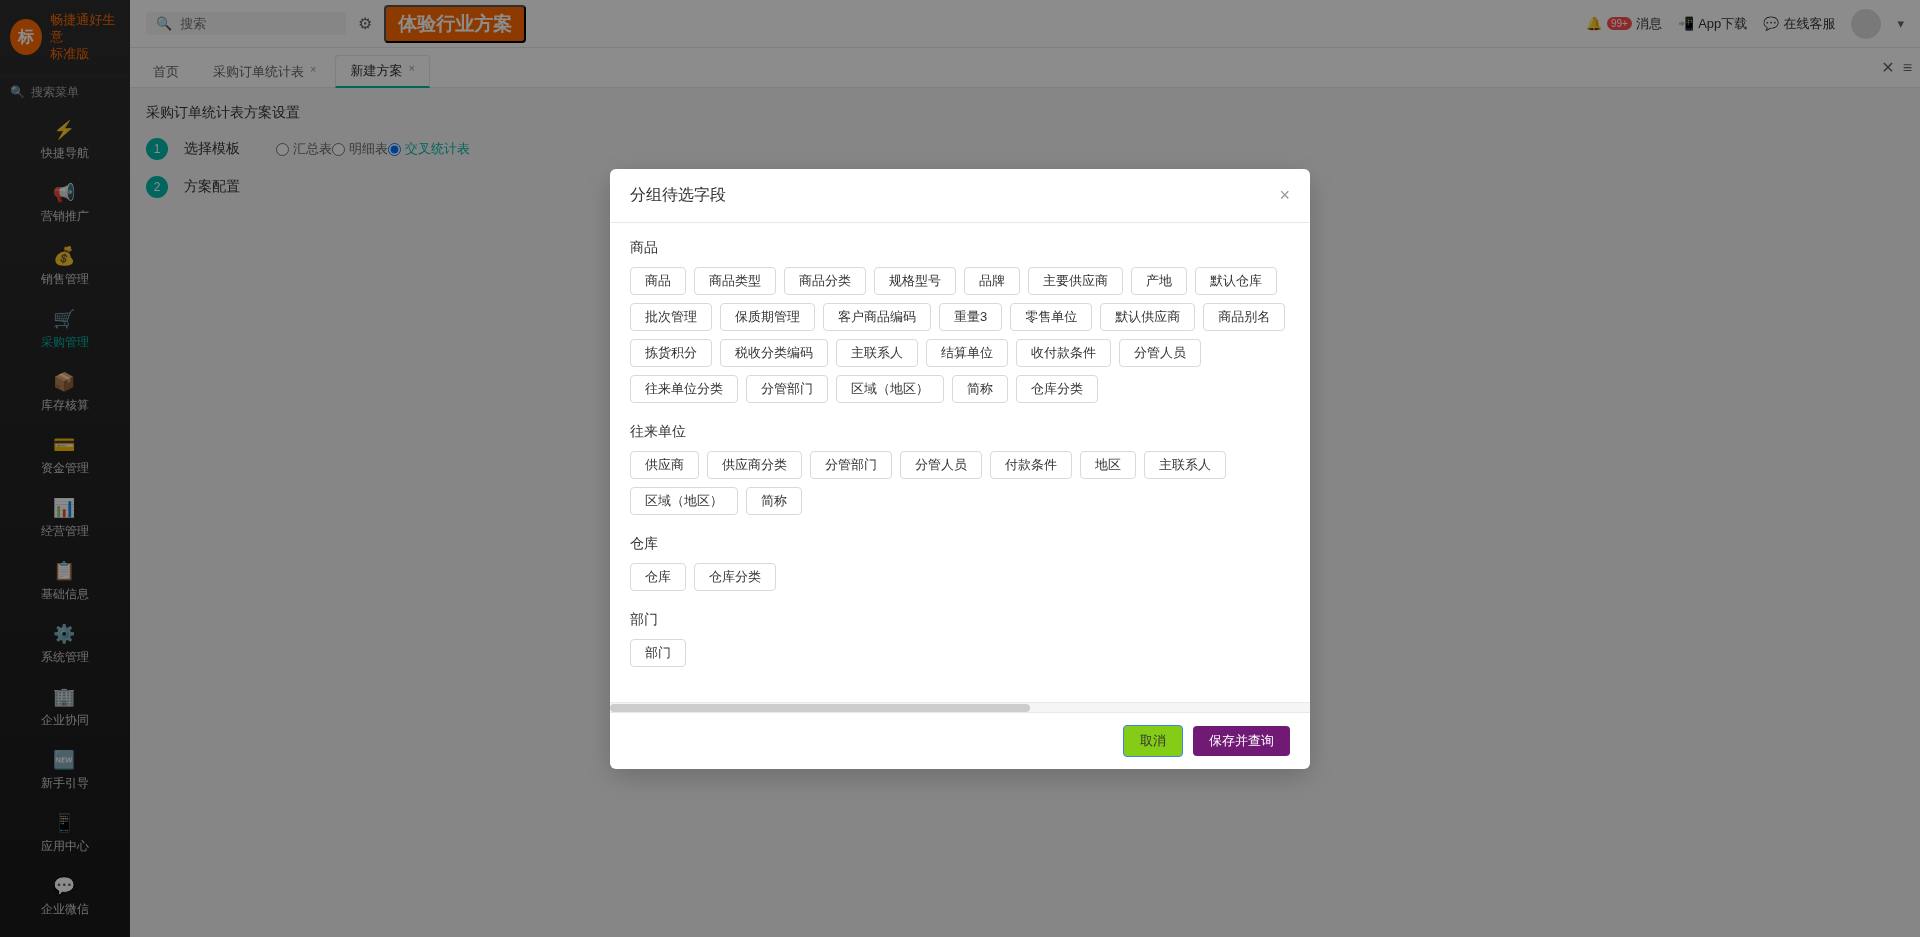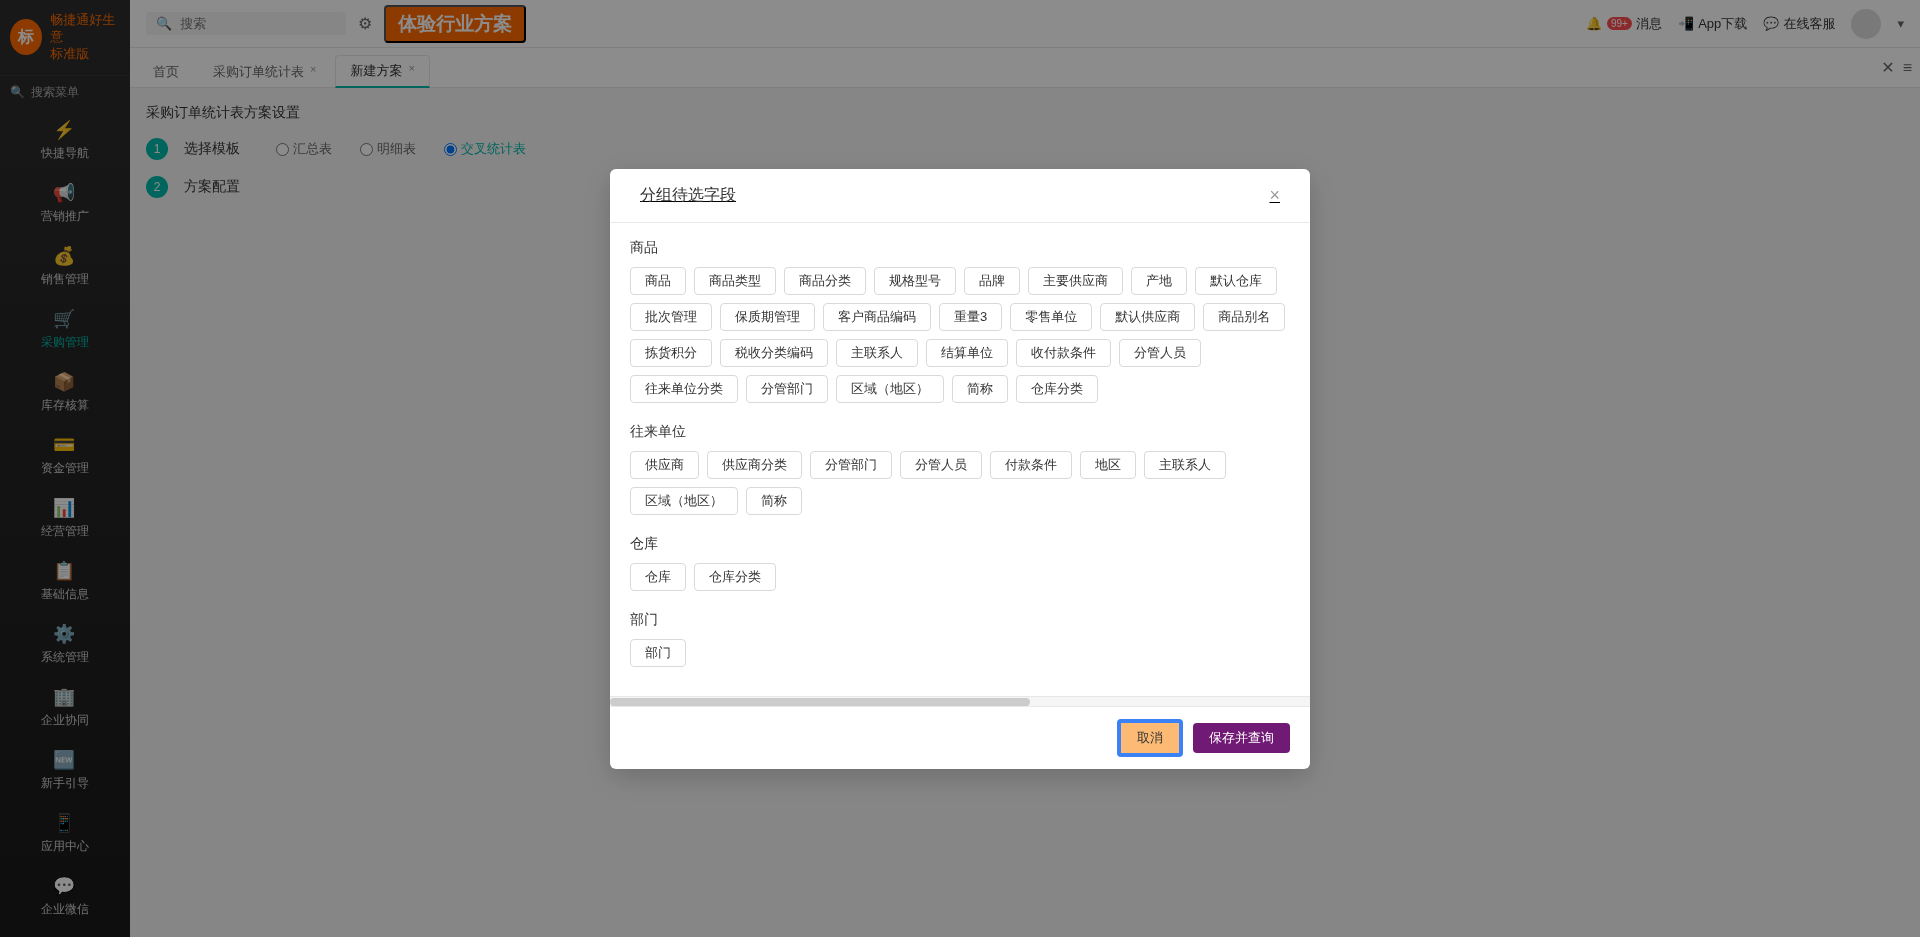--- a/index.html
+++ b/index.html
@@ -108,27 +108,26 @@
       width: 700px;
       max-height: 600px;
       background: #fff;
       border-radius: 6px;
       box-shadow: 0 8px 30px rgba(0,0,0,0.2);
       z-index: 200;
       display: flex;
       flex-direction: column;
     }
     .dialog-header {
-      padding: 16px 30px;
+      padding: 16px 20px;
       border-bottom: 1px solid #e8e8e8;
       display: flex;
       align-items: flex-end;
       justify-content: space-between;
       flex-shrink: 0;
-      text-decoration: underline;
     }
     .dialog-title { font-size: 16px; color: #333; font-weight: 500; }
     .dialog-close { font-size: 18px; color: #999; cursor: pointer; }
     .dialog-body {
       flex: 1;
       overflow-y: auto;
       padding: 16px 20px;
     }
     .dialog-footer {
       padding: 12px 20px;
@@ -166,41 +165,41 @@
       position: relative; flex-shrink: 0;
     }
     .dialog-hscroll-thumb {
       position: absolute; left: 0; top: 1px;
       width: 60%; height: 8px;
       background: #ccc; border-radius: 4px;
     }
 
     
     .btn-cancel {
-      padding: 6px 16px; border: 4px solid #3b82f6; border-radius: 4px;
-      background: #fdba74; color: #333; font-size: 13px; cursor: pointer;
+      padding: 6px 16px; border: 1px solid #3b82f6; border-radius: 4px;
+      background: #84cc16; color: #333; font-size: 13px; cursor: pointer;
     }
     .btn-primary {
       padding: 6px 16px; border: none; border-radius: 4px;
       background: #701a75; color: white; font-size: 13px; cursor: pointer;
     }
 
     
     .bg-content {
       padding: 16px;
     }
     .step-header {
       display: flex; align-items: center; gap: 16px; margin-bottom: 16px;
     }
     .step-badge {
       width: 22px; height: 22px; border-radius: 50%;
       background: #00b8a9; color: white; font-size: 12px;
       display: flex; align-items: center; justify-content: center;
     }
-    .radio-group { display: flex; align-items: center; gap: 28px; margin-left: 20px; }
+    .radio-group { display: flex; align-items: center; gap: 0; margin-left: 20px; }
     .radio-item { display: flex; align-items: center; gap: 4px; font-size: 13px; color: #666; cursor: pointer; }
     .radio-selected { color: #00b8a9; }
   </style>
 </head>
 <body>
 
 <div class="sidebar">
   <div class="sidebar-logo">
     <div class="logo-icon">标</div>
     <div class="logo-text">

